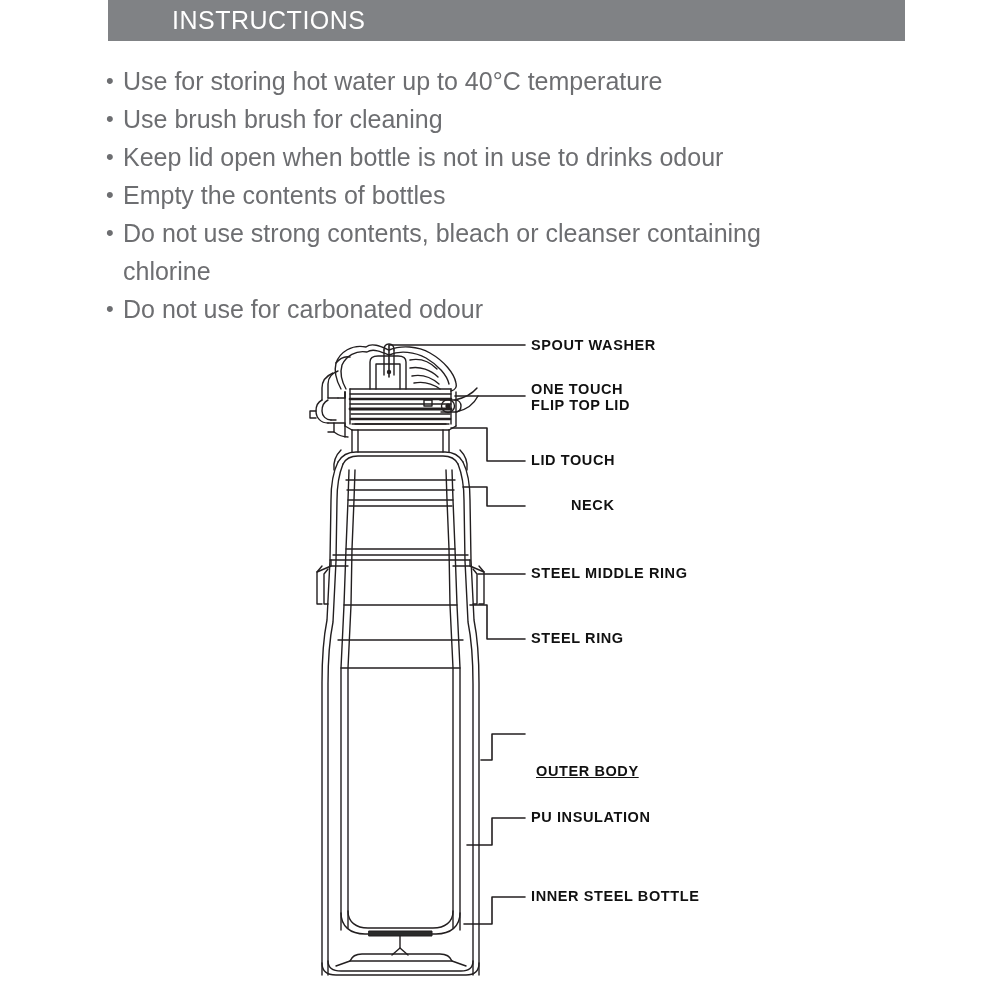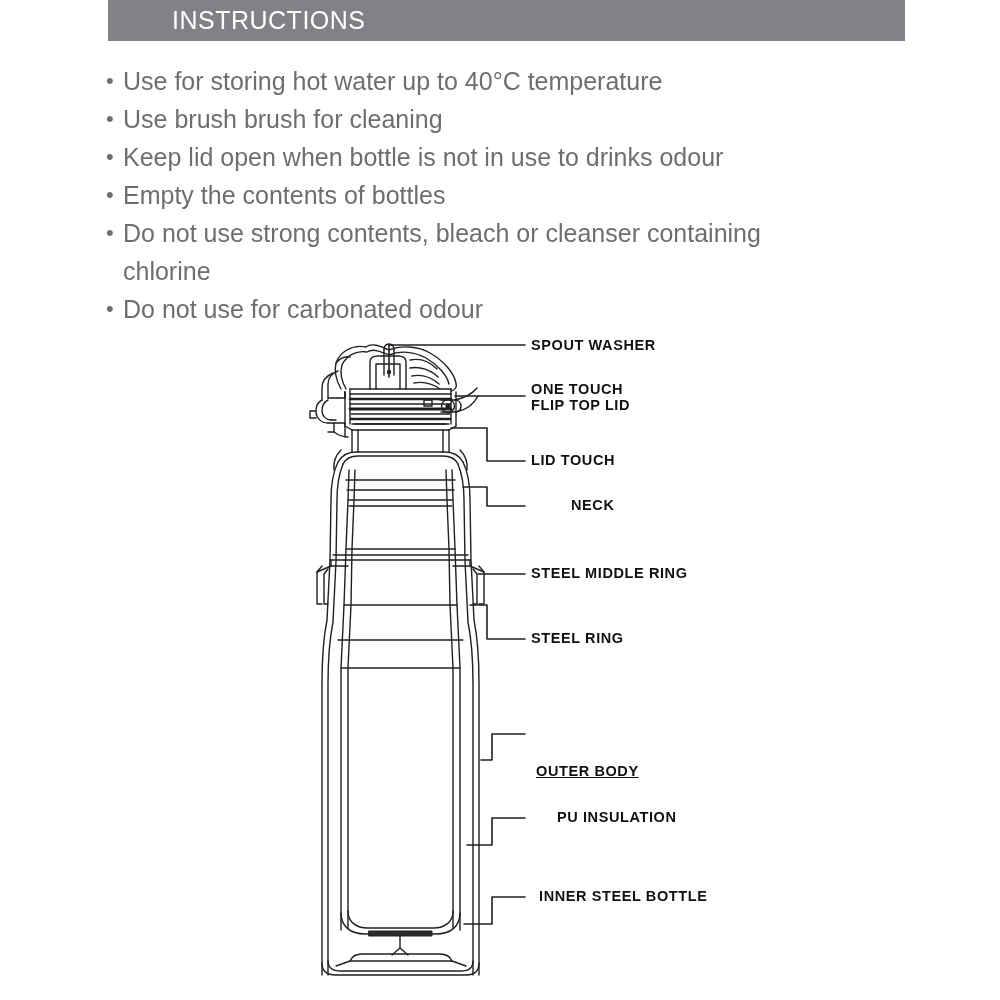--- a/index.html
+++ b/index.html
@@ -294,14 +294,14 @@
 </div>
 
 <div class="callout-label" style="left:531px; top:337px;">SPOUT WASHER</div>
 <div class="callout-label" style="left:531px; top:381px;">ONE TOUCH
 FLIP TOP LID</div>
 <div class="callout-label" style="left:531px; top:452px;">LID TOUCH</div>
 <div class="callout-label" style="left:531px; top:497px;margin-left:40px;">NECK</div>
 <div class="callout-label" style="left:531px; top:565px;text-align:center;">STEEL MIDDLE RING</div>
 <div class="callout-label" style="left:531px; top:630px;">STEEL RING</div>
 <div class="callout-label" style="left:536px; top:763px;text-decoration:underline;">OUTER BODY</div>
-<div class="callout-label" style="left:531px; top:809px;margin-left:26px;">PU INSULATION</div>
-<div class="callout-label" style="left:531px; top:888px;margin-left:8px;">INNER STEEL BOTTLE</div>
+<div class="callout-label" style="left:531px; top:809px;">PU INSULATION</div>
+<div class="callout-label" style="left:531px; top:888px;">INNER STEEL BOTTLE</div>
 
 </body></html>

